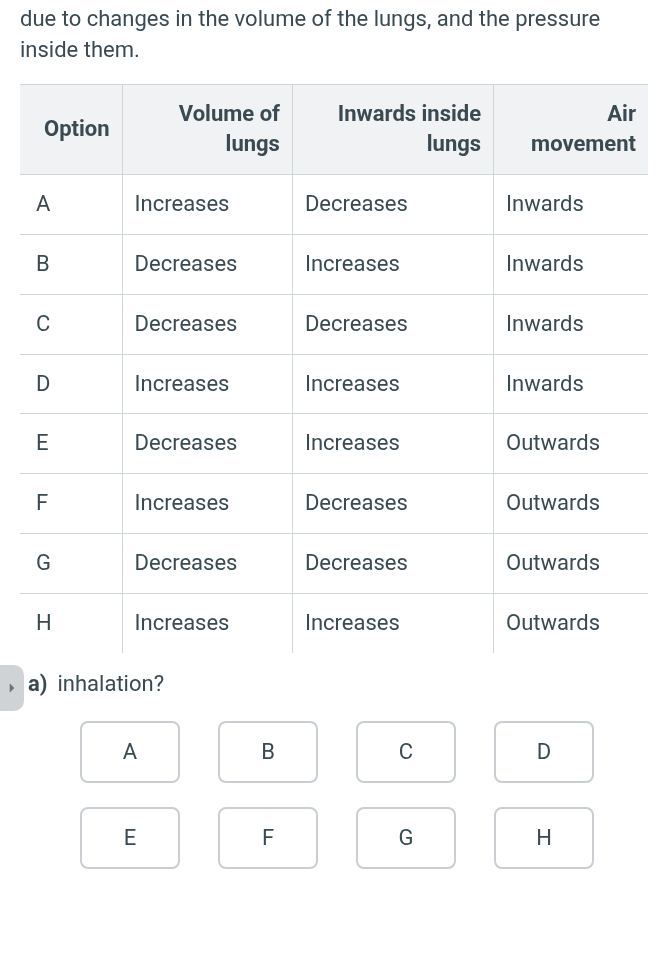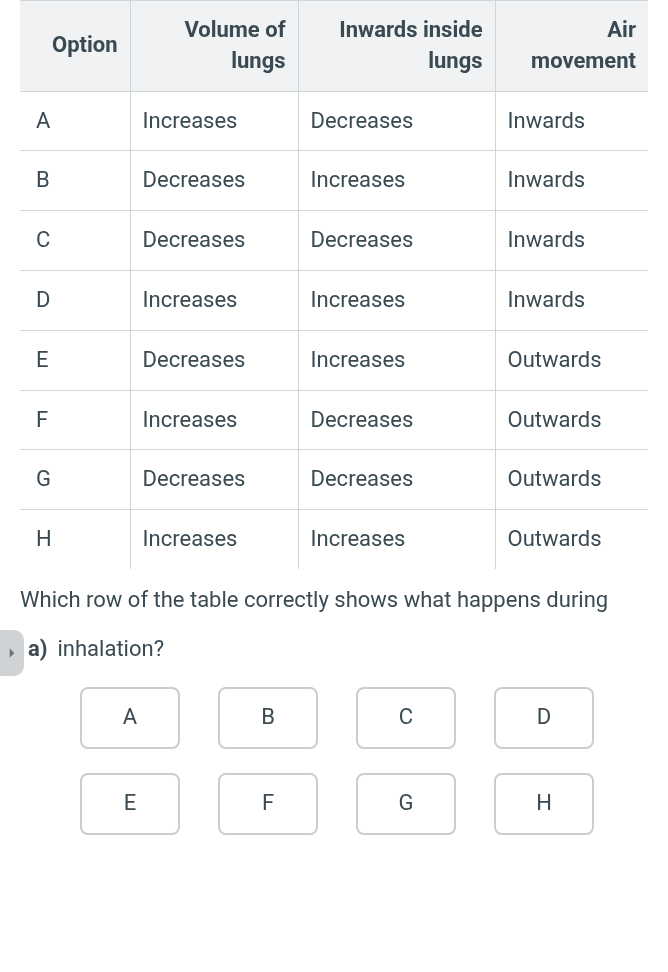--- a/index.html
+++ b/index.html
@@ -30,21 +30,21 @@
     padding: 14px 12px;
     text-align: left;
     vertical-align: middle;
     font-weight: 400;
   }
   table.data th {
     background: #f0f2f3;
     font-weight: 700;
     text-align: right;
   }
-  table.data th:first-child { text-align: right; padding-left: 32px; }
+  table.data th:first-child { text-align: right; padding-left: 24px; }
   table.data td:first-child { padding-left: 16px; }
   
   table.data tr th:first-child,
   table.data tr td:first-child { border-left: none; }
   table.data tr th:last-child,
   table.data tr td:last-child { border-right: none; }
   table.data tr:last-child td { border-bottom: none; }
 
   .question {
     margin: 4px 0 18px 0;
@@ -94,20 +94,21 @@
     color: #3a4a52;
     cursor: pointer;
     user-select: none;
   }
 </style>
 </head>
 <body>
 
 <div class="page">
 
+  <p class="intro">due to changes in the volume of the lungs, and the pressure inside them.</p>
 
   <table class="data">
     <thead>
       <tr>
         <th>Option</th>
         <th>Volume of lungs</th>
         <th>Inwards inside lungs</th>
         <th>Air movement</th>
       </tr>
     </thead>
@@ -156,21 +157,20 @@
       </tr>
       <tr>
         <td>H</td>
         <td>Increases</td>
         <td>Increases</td>
         <td>Outwards</td>
       </tr>
     </tbody>
   </table>
 
-  <p class="question">Which row of the table correctly shows what happens during</p>
 
   <div class="part-row">
     <div class="side-arrow">
       <svg viewBox="0 0 24 24">
           <path d="M8 4l8 8-8 8z"></path>
         </svg>
     </div>
     <span class="part-label">a)</span>
     <span class="part-text">inhalation?</span>
   </div>

